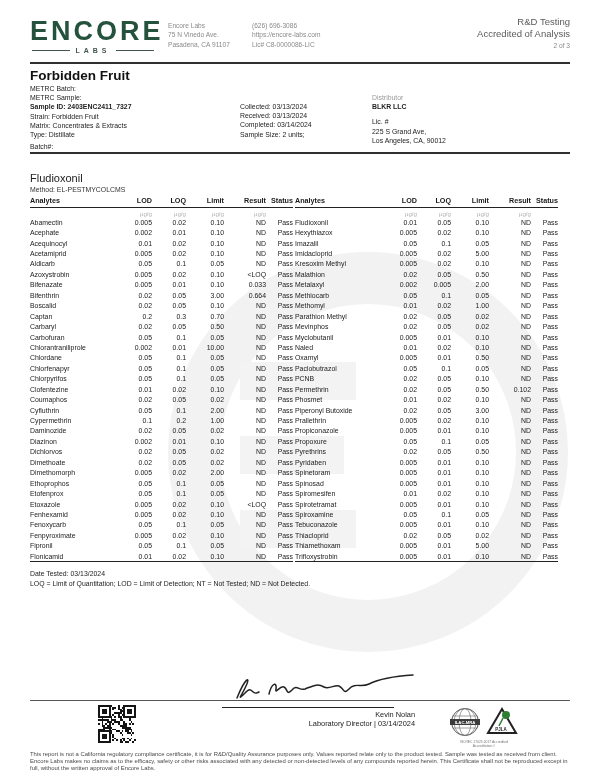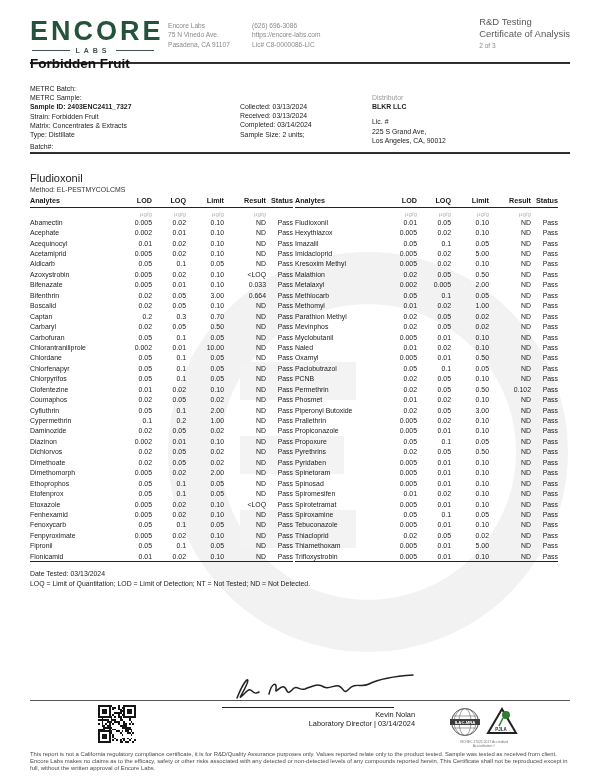--- a/index.html
+++ b/index.html
@@ -13,25 +13,25 @@
   .wm-ring{left:168px;top:252px;width:296px;height:296px;border:52px solid #f2f2f2;border-radius:50%;z-index:0;}
   .wm-bar{background:#f3f3f3;z-index:0;}
   
   .logo-word{left:30px;top:18px;font-size:27px;font-weight:bold;letter-spacing:3px;color:#24523c;line-height:27px;}
   .logo-sub{left:32px;top:47px;width:122px;display:flex;align-items:center;gap:5px;color:#44564c;}
   .logo-sub .rule{flex:1;height:1px;background:#44564c;}
   .logo-sub .txt{font-size:7px;letter-spacing:4px;font-weight:bold;}
   .addr{top:21px;font-size:6.6px;line-height:9.4px;color:#8a8a8a;}
   .addr1{left:168px;}
   .addr2{left:252px;}
-  .doc-meta{right:30px;top:16px;}
+  .doc-meta{right:30px;top:16px;text-align:right;}
   .doc-meta .l1{font-size:9.5px;color:#5a5a5a;line-height:12px;}
   .doc-meta .l3{font-size:6.6px;color:#8a8a8a;margin-top:2px;}
   .hr1{left:30px;right:30px;top:62px;height:2px;background:#2f2f2f;}
-  .product-title{left:30px;top:56px;font-size:13.5px;font-weight:bold;color:#111;}
+  .product-title{left:30px;top:68px;font-size:13.5px;font-weight:bold;color:#111;}
   
   .info{font-size:6.9px;line-height:9.2px;color:#222;}
   .info .b{font-weight:bold;}
   .info .gap{height:3px;}
   .col1{left:30px;top:84px;}
   .col2{left:240px;top:102px;}
   .col3{left:372px;top:93px;}
   .muted{color:#9a9a9a;}
   .hr2{left:30px;right:30px;top:152px;height:1.5px;background:#2f2f2f;}
   
@@ -81,21 +81,21 @@
   <div>Pasadena, CA 91107</div>
 </div>
 <div class="abs addr addr2">
   <div>(626) 696-3086</div>
   <div>https://encore-labs.com</div>
   <div>Lic# C8-0000086-LIC</div>
 </div>
 
 <div class="abs doc-meta">
   <div class="l1">R&amp;D Testing</div>
-  <div class="l1">Certificate of Analysis</div>
+  <div class="l1">Accredited of Analysis</div>
   <div class="l3">2 of 3</div>
 </div>
 
 <div class="abs hr1"></div>
 <div class="abs product-title">Forbidden Fruit</div>
 
 <div class="abs info col1">
   <div>METRC Batch:</div>
   <div>METRC Sample:</div>
   <div class="b">Sample ID: 2403ENC2411_7327</div>

